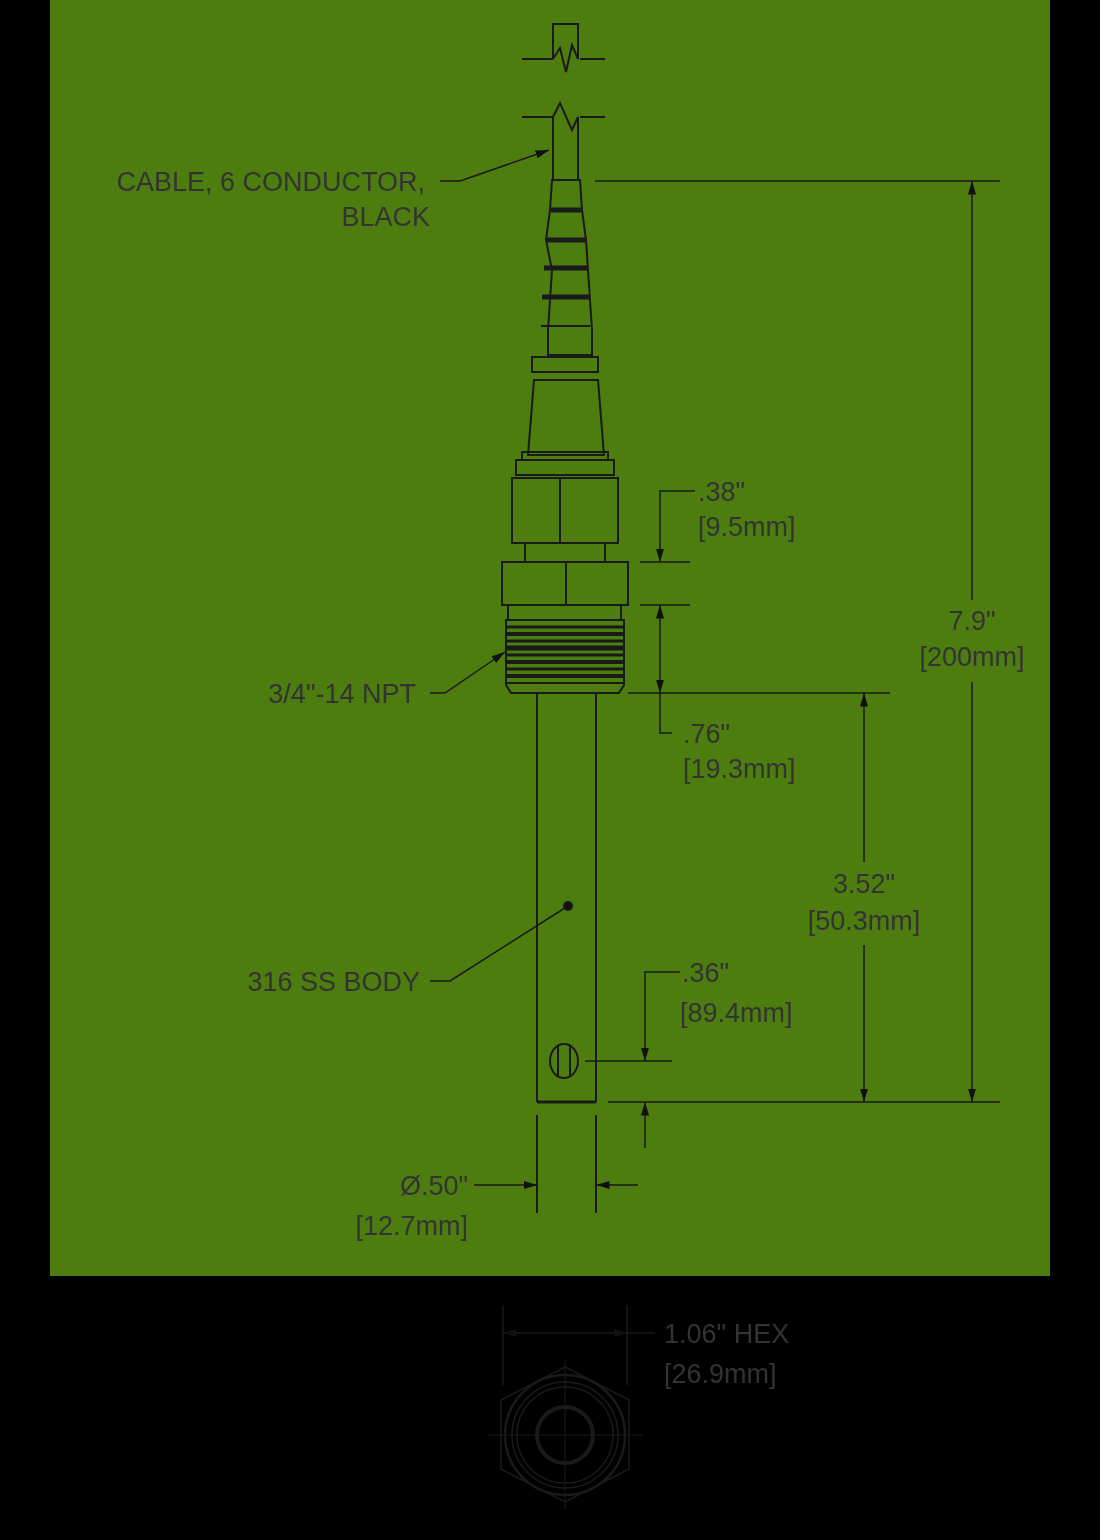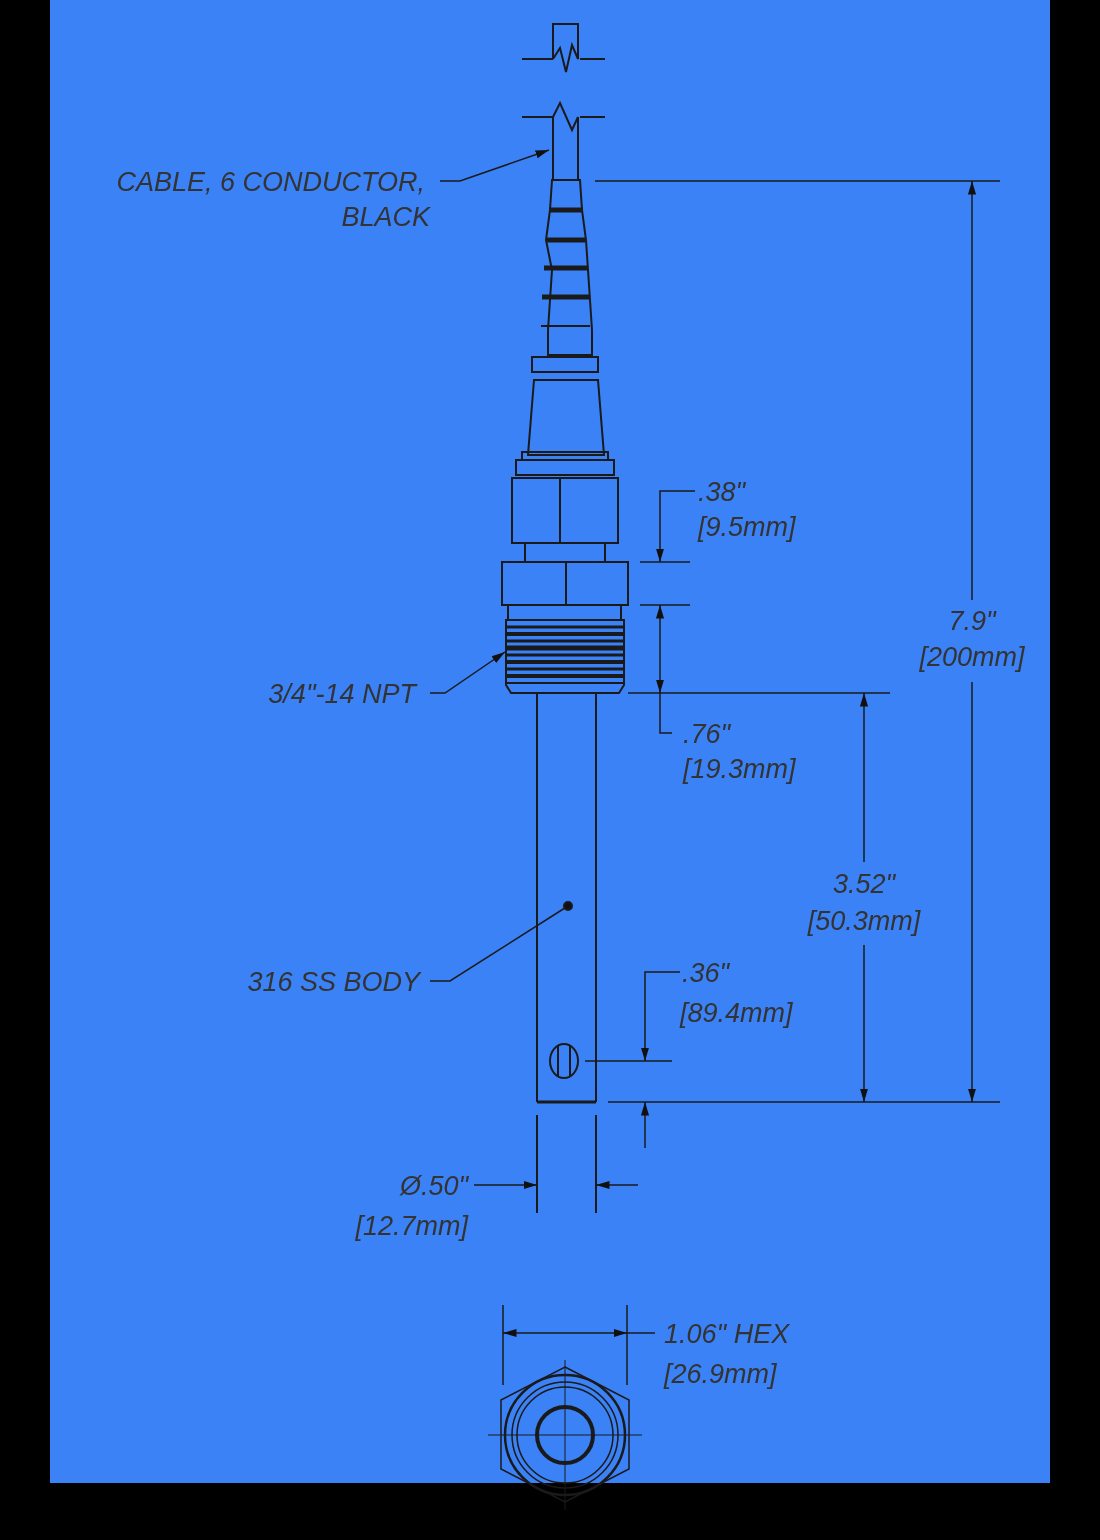--- a/index.html
+++ b/index.html
@@ -1,17 +1,17 @@
 <!DOCTYPE html>
 <html><head>
 <meta charset="utf-8">
 <style>
   html, body { margin: 0; padding: 0; background: #000; }
   body { width: 1100px; height: 1540px; position: relative; overflow: hidden; }
-  #sheet { position: absolute; left: 50px; top: 0; width: 1000px; height: 1483px; background: #3b82f6; font-style: italic; }
+  #sheet { position: absolute; left: 50px; top: 0; width: 1000px; height: 1276px; background: #4d7c0f; }
   #drawing { position: absolute; left: 0; top: 0; }
   .lbl { font-family: "Liberation Sans", sans-serif; font-size: 27px; fill: #333; }
 </style>
 </head>
 <body>
 
 <div id="sheet">
 <svg id="drawing" width="1000" height="1540" viewBox="50 0 1000 1540" xmlns="http://www.w3.org/2000/svg">
   <defs>
     <marker id="arr" viewBox="0 0 10 10" refX="10" refY="5" markerWidth="9" markerHeight="9" orient="auto-start-reverse">

